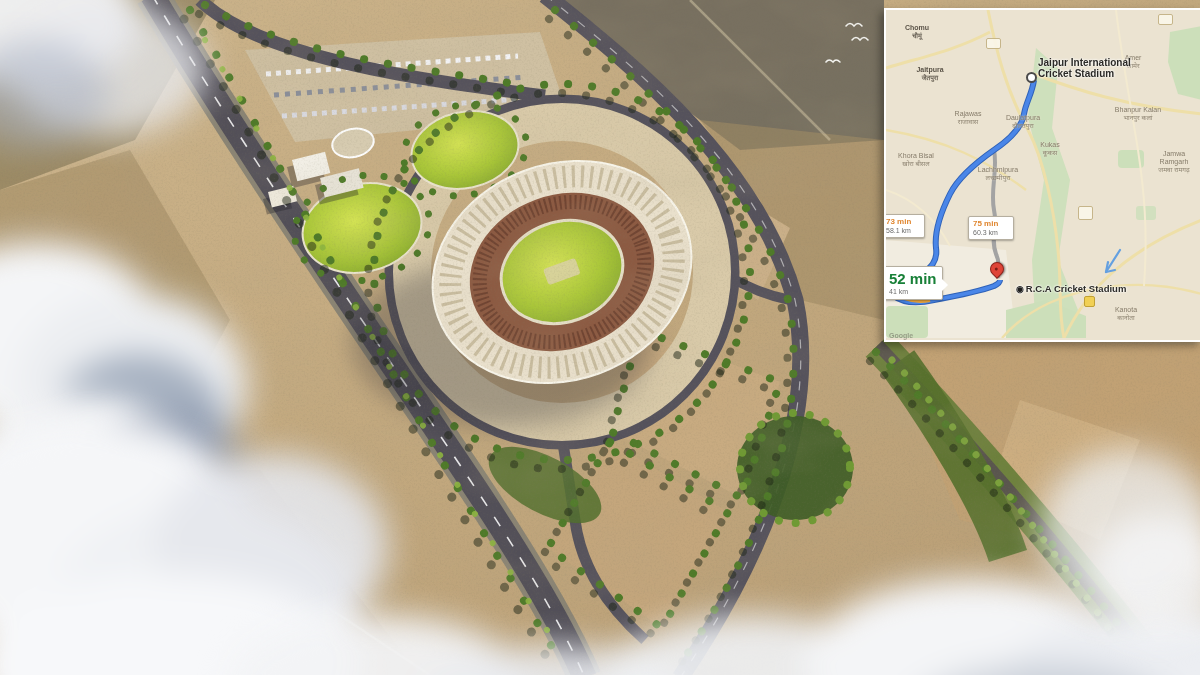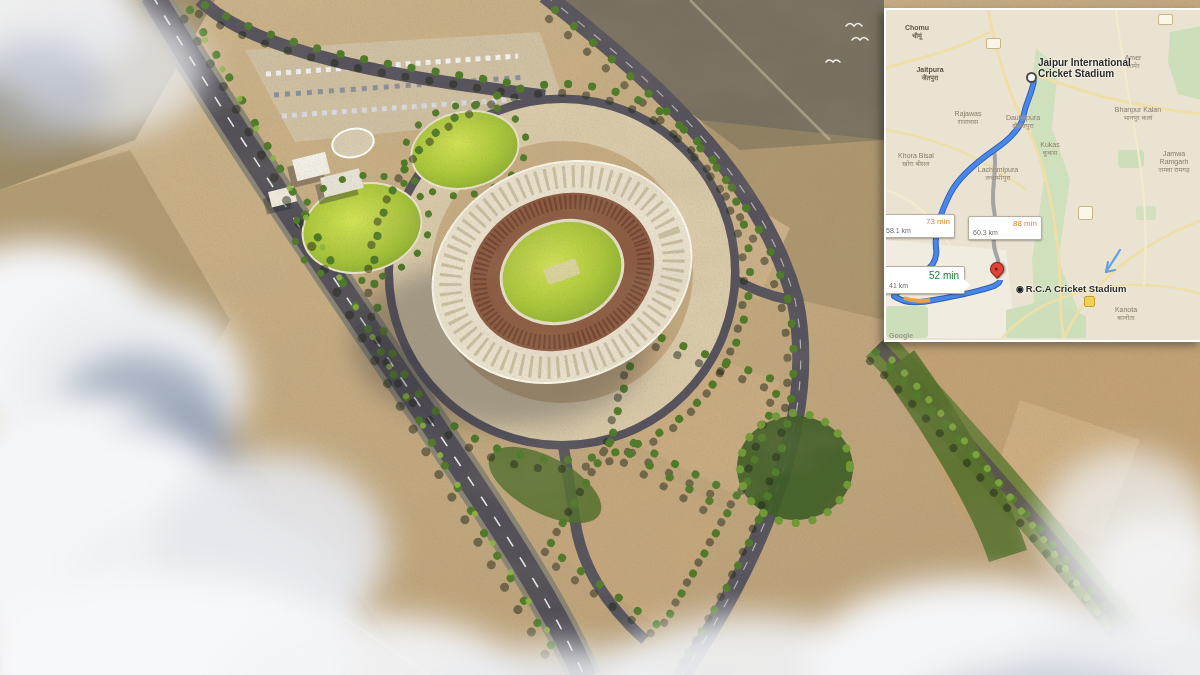--- a/index.html
+++ b/index.html
@@ -18,23 +18,23 @@
       color:#857b69;font-size:7px;line-height:1.15;white-space:nowrap;
       text-shadow:0 0 2px #ece4d2;}
   .pl .hi{display:block;font-size:6.5px;opacity:.9;filter:blur(.4px);}
   .pl-big{color:#5a5348;font-weight:bold;}
   .pl-wrap{white-space:normal;width:44px;}
   .poi{position:absolute;color:#2b2a27;font-weight:bold;font-size:10px;
        line-height:1.08;text-shadow:0 0 2px #fff,0 0 3px #fff;}
   .badge{position:absolute;background:#fff;border:1px solid #b5ae9f;
          border-radius:2px;padding:2px 4px;line-height:1.2;
          box-shadow:0 1px 2px rgba(0,0,0,.3);text-align:left;}
-  .badge .t{font-weight:normal;font-size:8px;color:#e0862f;display:block;margin-left:40px;}
+  .badge .t{font-weight:bold;font-size:8px;color:#e0862f;display:block;}
   .badge .d{font-size:7px;color:#6d6d6d;display:block;}
-  .badge-best .t{color:#188038;font-size:10px;}
+  .badge-best .t{color:#188038;font-size:15px;}
   .badge-best{padding:3px 5px;}
   .badge-best:after{content:"";position:absolute;right:-6px;top:12px;
         border:6px solid transparent;border-left-color:#fff;border-right:none;}
   .shield{position:absolute;width:13px;height:9px;background:#fbf7ea;
           border:1px solid #c2b183;border-radius:2px;opacity:.9;}
   .shield-y{width:9px;height:9px;background:#f2cf48;border-color:#bd9a26;}
   .pin{position:absolute;width:12px;height:12px;background:#df4437;
        border:1px solid #8e231b;border-radius:50% 50% 50% 0;
        transform:rotate(-45deg);box-shadow:1px 1px 2px rgba(0,0,0,.4);}
   .pin i{position:absolute;left:3.5px;top:3.5px;width:3px;height:3px;
@@ -307,21 +307,21 @@
       </div>
     <div class="poi" style="left:130px;top:274px;font-size:9.5px">
       <span class="ring-glyph">◉</span><span>R.C.A Cricket Stadium</span>
     </div>
 
     <div class="badge" style="left:-5px;top:204px;min-width:34px">
       <span class="t">73 min</span>
       <span class="d">58.1 km</span>
     </div>
     <div class="badge" style="left:82px;top:206px;min-width:36px">
-      <span class="t">88 min</span>
+      <span class="t">75 min</span>
       <span class="d">60.3 km</span>
     </div>
     <div class="badge badge-best" style="left:-3px;top:256px;min-width:38px">
       <span class="t">52 min</span>
       <span class="d">41 km</span>
     </div>
 
     <div class="gwm">Google</div>
   </div>
 

